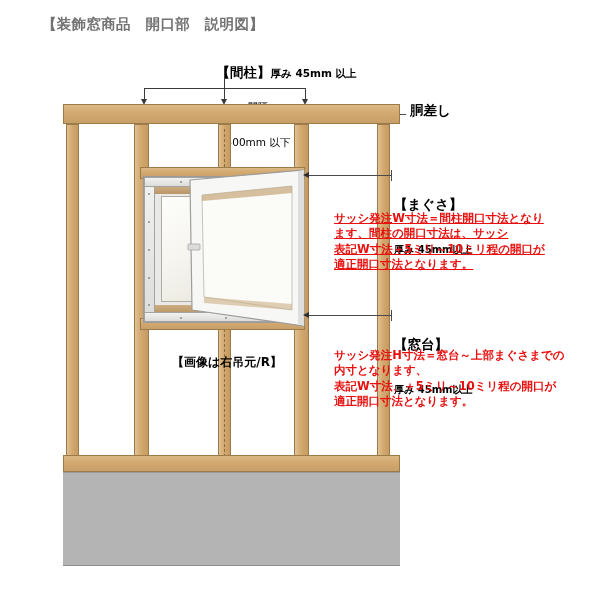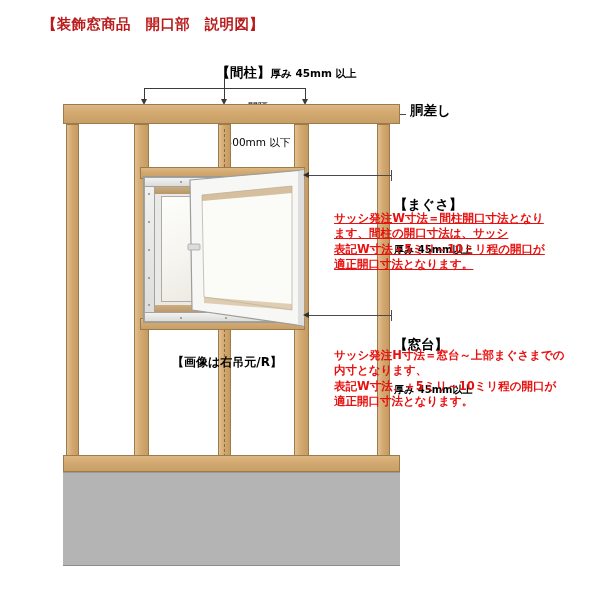--- a/index.html
+++ b/index.html
@@ -21,21 +21,21 @@
   
   .abs { position: absolute; }
   .txt { white-space: pre; line-height: 1.18; }
 
   
   #title {
     left: 42px;
     top: 16px;
     font-size: 14.5px;
     font-weight: bold;
-    color: #b91c1c;
+    color: #737373;
     letter-spacing: 0.3px;
   }
 
   
   #mabashira-label {
     left: 200px;
     top: 50px;
     font-size: 13px;
     color: #000;
   }

